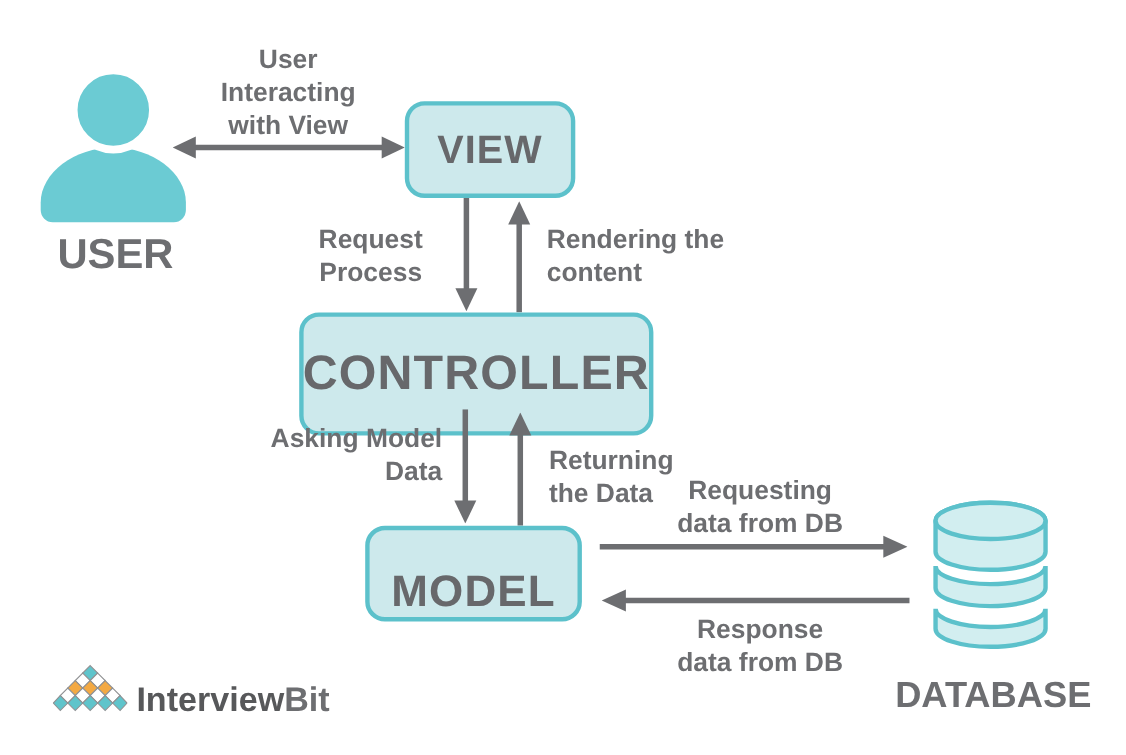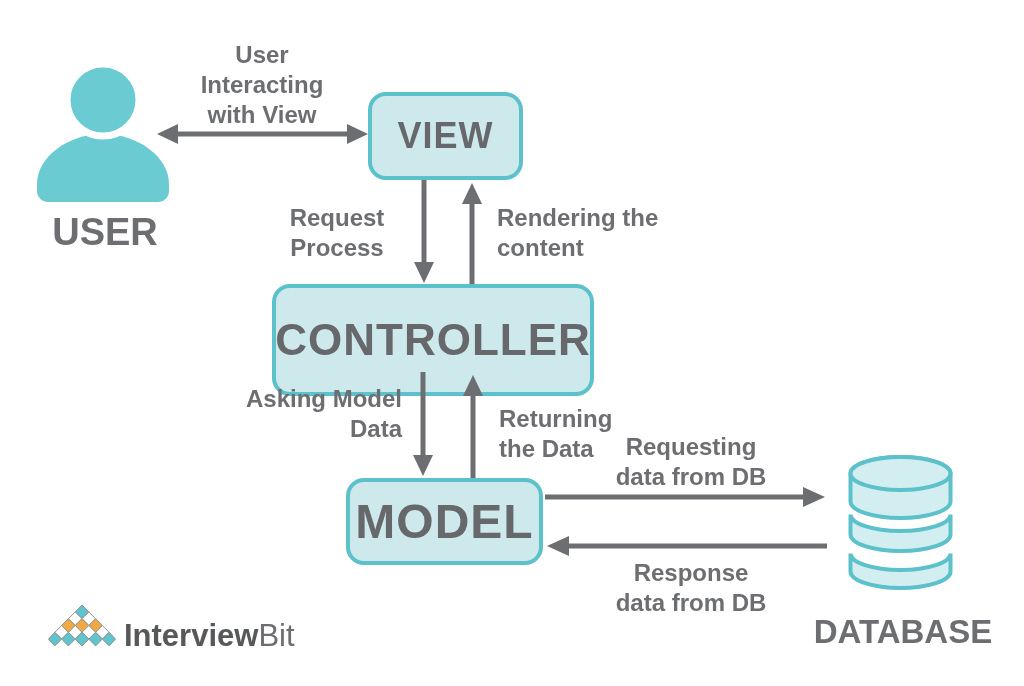--- a/index.html
+++ b/index.html
@@ -8,37 +8,37 @@
     font-family:"Liberation Sans","DejaVu Sans",sans-serif;color:#6d6e71;
   }
   .abs{position:absolute;}
   .node{
     position:absolute;display:flex;align-items:center;justify-content:center;
     background:#cde9ec;border:4px solid #5cc1cb;border-radius:18px;
     box-sizing:border-box;color:#67686b;font-weight:700;letter-spacing:1px;
   }
   .node-view{left:368px;top:92px;width:155px;height:88px;font-size:36px;}
   .node-controller{left:272px;top:284px;width:322px;height:112px;font-size:44px;}
-  .node-model{left:346px;top:478px;width:197px;height:87px;font-size:48px;}
+  .node-model{left:332px;top:478px;width:197px;height:87px;font-size:40px;align-items:flex-end;}
   .edge-label{
     position:absolute;font-size:24px;font-weight:700;line-height:30px;color:#6d6e71;
   }
   .t-center{text-align:center;}
   .t-right{text-align:right;}
   .t-left{text-align:left;}
   .actor-label{
     position:absolute;font-size:38px;font-weight:700;color:#6d6e71;text-align:center;
   }
   .db-label{font-size:33px;}
   .arrow{position:absolute;}
   .logo-text{
     position:absolute;left:124px;top:618px;font-size:31px;color:#58595b;white-space:nowrap;
   }
   .logo-text .bold{font-weight:700;color:#57585a;}
-  .logo-text .light{font-weight:400;color:#6d6e71;}
+  .logo-text .light{font-weight:700;color:#6d6e71;}
 </style>
 </head>
 <body>
 
 <div class="canvas">
 
   <svg class="abs" style="left:33px;top:62px" width="140" height="142" viewBox="0 0 140 142">
     <path d="M70 72 C35 72 4 95 4 122 L4 129 A11 11 0 0 0 15 140 L125 140 A11 11 0 0 0 136 129 L136 122 C136 95 105 72 70 72 Z" fill="#6bcbd3"></path>
     <circle cx="70" cy="38" r="36" fill="#6bcbd3" stroke="#ffffff" stroke-width="7"></circle>
   </svg>

